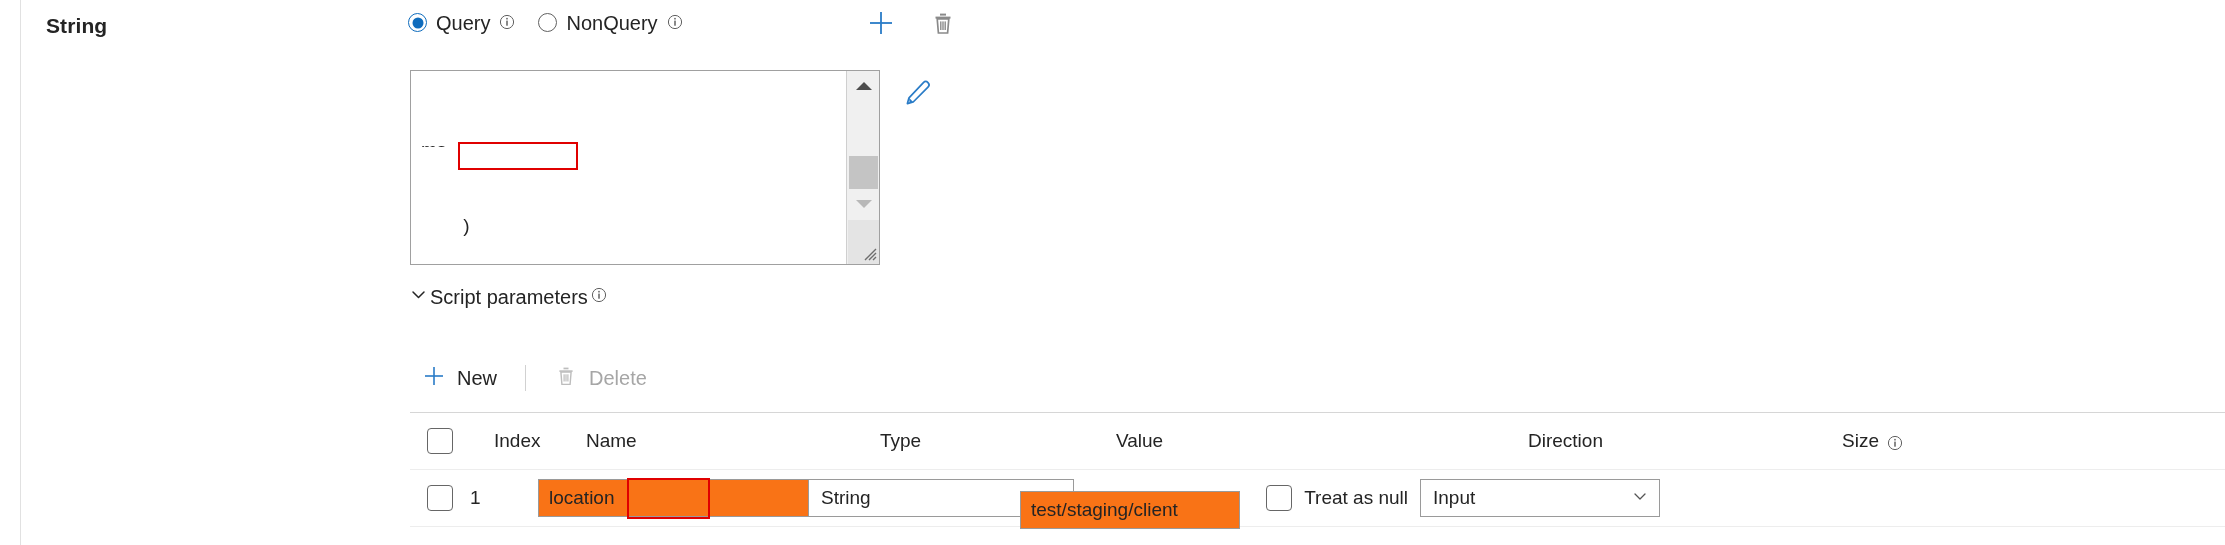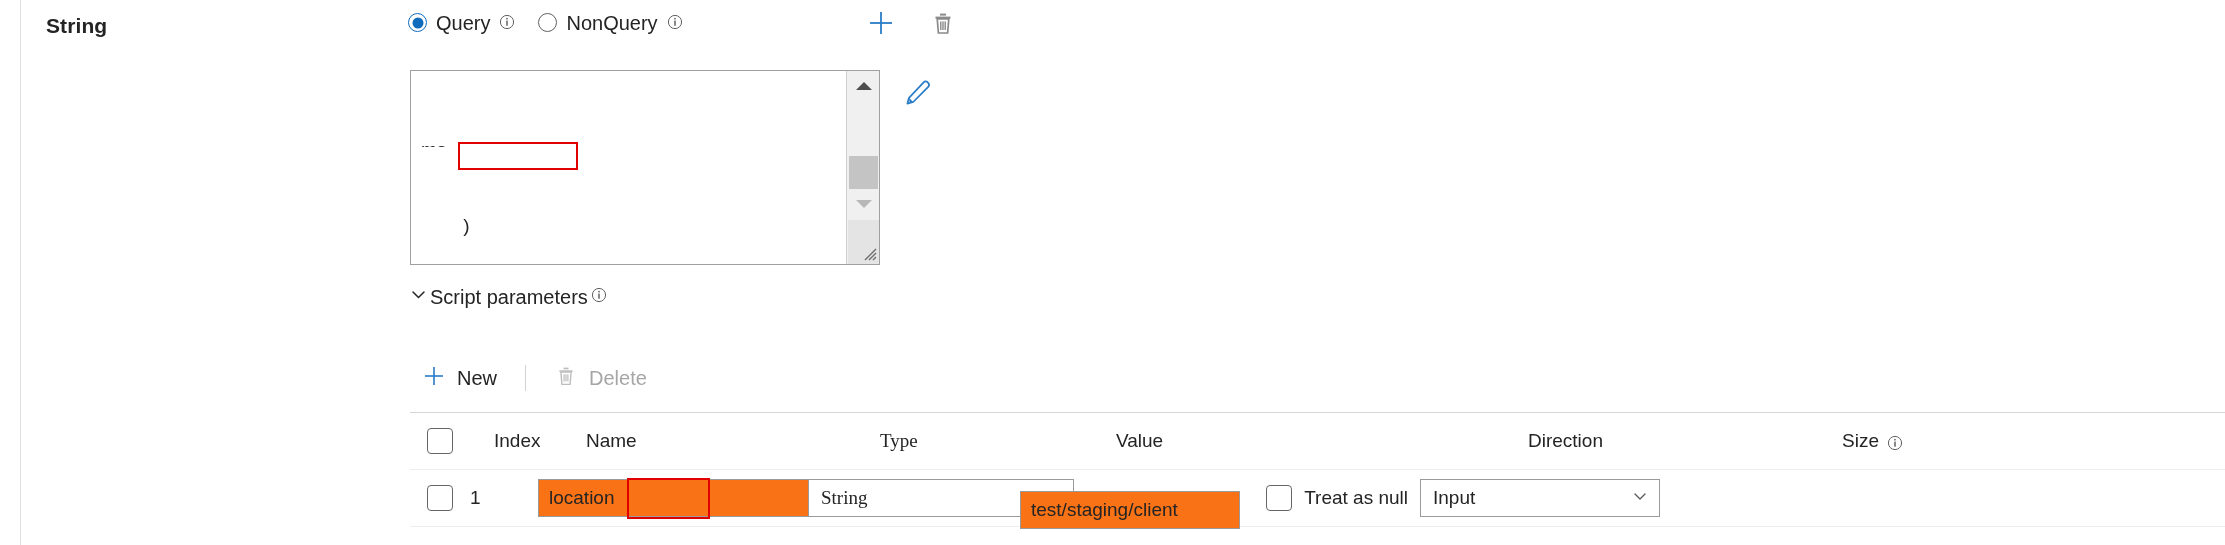--- a/index.html
+++ b/index.html
@@ -178,21 +178,21 @@
   .trow {
     display: flex; align-items: center;
     height: 57px;
     border-bottom: 1px solid #ededed;
     position: relative;
   }
   .trow.head { border-bottom: 1px solid #ededed; gap: 24px; }
   .c-check { width: 60px; display: flex; justify-content: center; flex: none; }
   .c-index { width: 68px; flex: none; }
   .c-name  { width: 270px; flex: none; }
-  .c-type  { width: 212px; flex: none; font-family: Liberation Serif, serif; }
+  .c-type  { width: 212px; flex: none; }
   .c-value { width: 388px; flex: none; }
   .c-dir   { width: 290px; flex: none; }
   .c-size  { flex: 1; }
 
   .th {
     font-size: 19px; color: #242424; white-space: nowrap;
     display: flex; align-items: center; gap: 8px;
   }
   .td { font-size: 19px; color: #242424; white-space: nowrap; }
 

